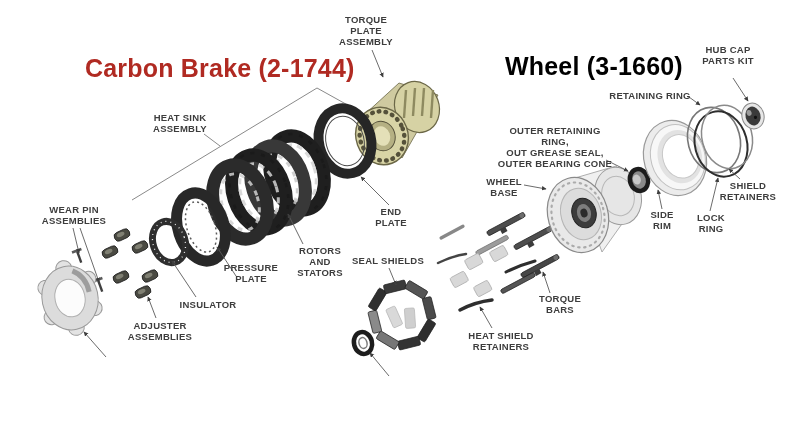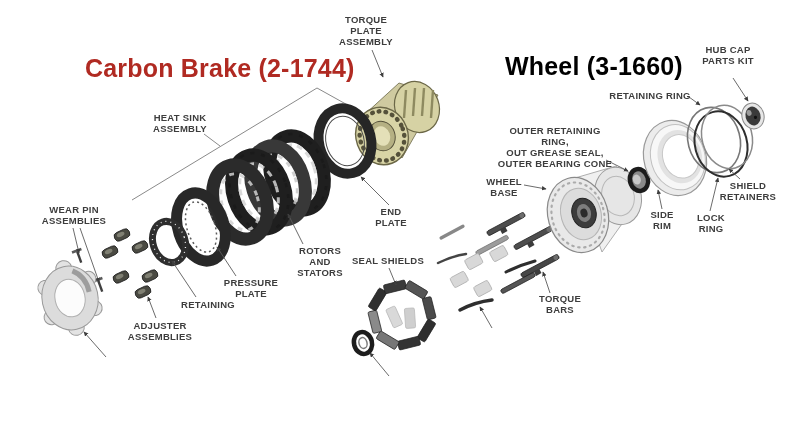--- a/index.html
+++ b/index.html
@@ -274,22 +274,22 @@
 
   <div class="lbl" style="left: 326px; top: 14px; width: 80px; color: rgb(61, 61, 61);">TORQUE
 PLATE
 ASSEMBLY</div>
   <div class="lbl" style="left: 140px; top: 112px; width: 80px; color: rgb(61, 61, 61);">HEAT SINK
 ASSEMBLY</div>
   <div class="lbl" style="left: 34px; top: 204px; width: 80px; color: rgb(61, 61, 61);">WEAR PIN
 ASSEMBLIES</div>
   <div class="lbl" style="left: 115px; top: 320px; width: 90px; color: rgb(61, 61, 61);">ADJUSTER
 ASSEMBLIES</div>
-  <div class="lbl" style="left: 168px; top: 299px; width: 80px; color: rgb(61, 61, 61);">RETAINING</div>
-  <div class="lbl" style="left: 211px; top: 277px; width: 80px; color: rgb(61, 61, 61);">PRESSURE
+  <div class="lbl" style="left: 168px; top: 299px; width: 80px; color: rgb(61, 61, 61);">INSULATOR</div>
+  <div class="lbl" style="left: 211px; top: 262px; width: 80px; color: rgb(61, 61, 61);">PRESSURE
 PLATE</div>
   <div class="lbl" style="left: 280px; top: 245px; width: 80px; color: rgb(61, 61, 61);">ROTORS
 AND
 STATORS</div>
   <div class="lbl" style="left: 351px; top: 206px; width: 80px; color: rgb(61, 61, 61);">END
 PLATE</div>
 
   <div class="lbl" style="left: 688px; top: 44px; width: 80px; color: rgb(61, 61, 61);">HUB CAP
 PARTS KIT</div>
   <div class="lbl" style="left: 600px; top: 90px; width: 100px; color: rgb(61, 61, 61);">RETAINING RING</div>
@@ -298,16 +298,18 @@
   <div class="lbl" style="left: 495px; top: 125px; width: 120px; color: rgb(61, 61, 61);">OUTER RETAINING RING,
 OUT GREASE SEAL,
 OUTER BEARING CONE</div>
   <div class="lbl" style="left: 632px; top: 209px; width: 60px; color: rgb(61, 61, 61);">SIDE
 RIM</div>
   <div class="lbl" style="left: 681px; top: 212px; width: 60px; color: rgb(61, 61, 61);">LOCK
 RING</div>
   <div class="lbl" style="left: 708px; top: 180px; width: 80px; color: rgb(61, 61, 61);">SHIELD
 RETAINERS</div>
   <div class="lbl" style="left: 338px; top: 255px; width: 100px; color: rgb(61, 61, 61);">SEAL SHIELDS</div>
+  <div class="lbl" style="left: 451px; top: 330px; width: 100px; color: rgb(61, 61, 61);">HEAT SHIELD
+RETAINERS</div>
   <div class="lbl" style="left: 520px; top: 293px; width: 80px; color: rgb(61, 61, 61);">TORQUE
 BARS</div>
 
 </div>
 
 </body></html>

